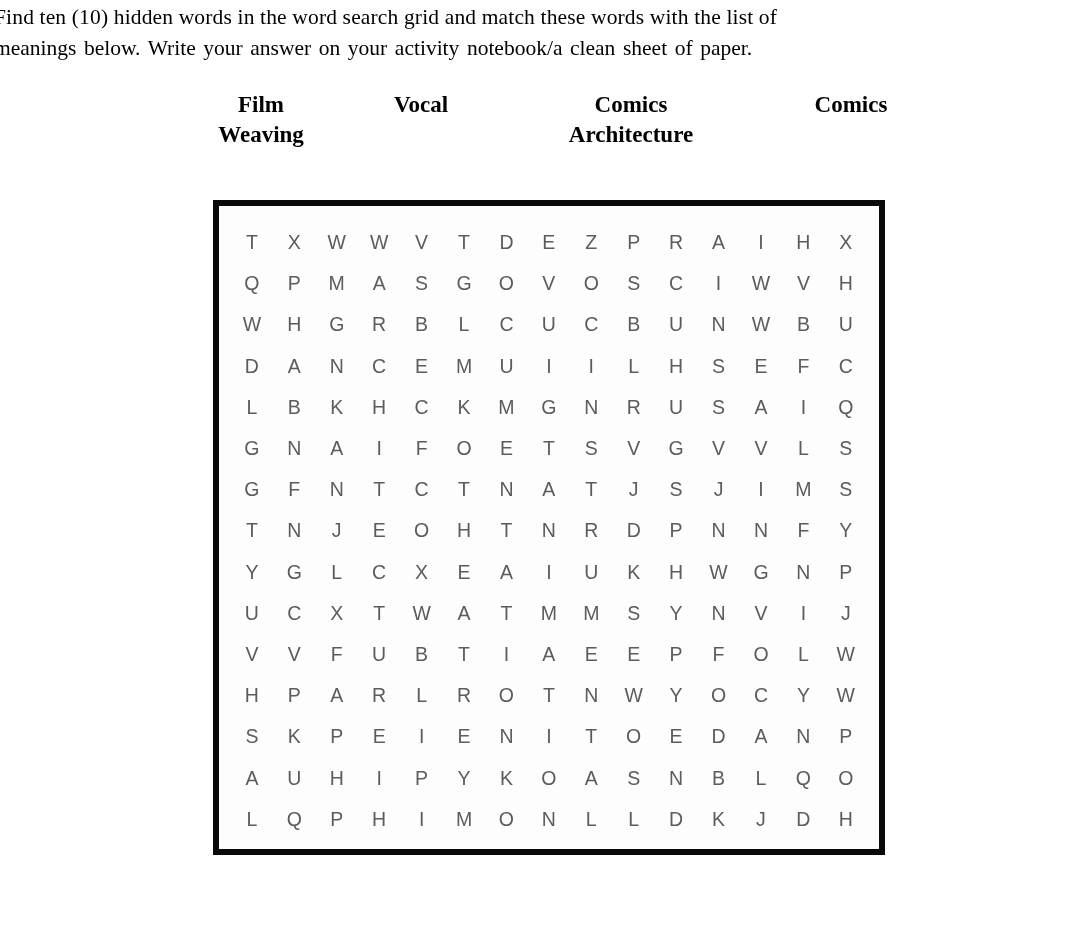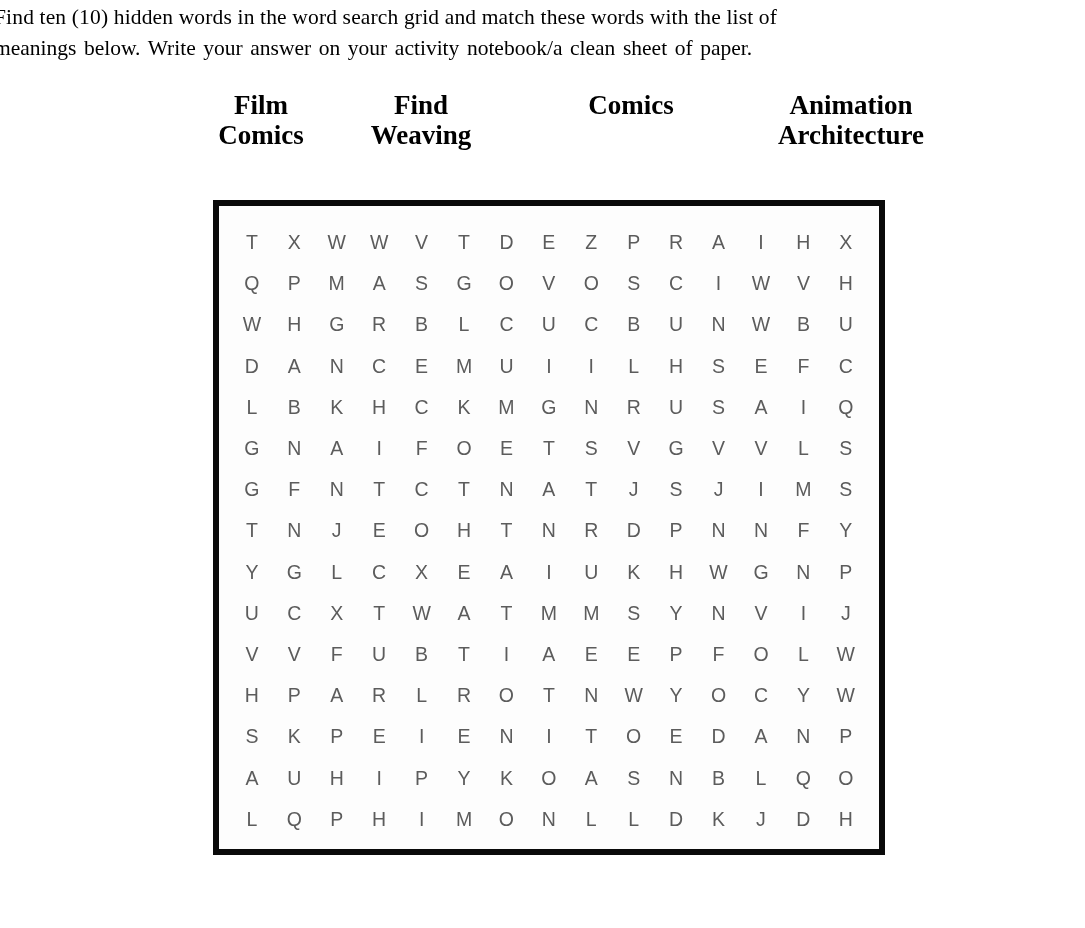--- a/index.html
+++ b/index.html
@@ -40,21 +40,21 @@
   
   #word-list {
     position: absolute;
     left: 186px;
     top: 90px;
     width: 760px;
     display: grid;
     grid-template-columns: 150px 170px 250px 190px;
     font-family: "Liberation Serif", serif;
     font-weight: bold;
-    font-size: 27px;
+    font-size: 23px;
     line-height: 30px;
   }
   #word-list .wl-cell {
     text-align: center;
     white-space: nowrap;
   }
   #word-list .wl-cell.empty { visibility: hidden; }
   
   #word-list .wl-cell.shift-right { padding-left: 54px; }
 
@@ -102,24 +102,23 @@
 <body>
 
 <div id="instructions">
   <span class="line line-1">Find ten (10) hidden words in the word search grid and match these words with the list of</span>
   <span class="line line-2">meanings below. Write your answer on your activity notebook/a clean sheet of paper.</span>
 </div>
 
 <div id="word-list">
 
   <div class="wl-cell">Film</div>
-  <div class="wl-cell">Find</div>
+  <div class="wl-cell">Vocal</div>
   <div class="wl-cell">Comics</div>
 
-  <div class="wl-cell">Animation</div>
   <div class="wl-cell">Comics</div>
   <div class="wl-cell">Weaving</div>
 
   <div class="wl-cell empty"></div>
   <div class="wl-cell">Architecture</div>
   <div class="wl-cell empty"></div>
 </div>
 
 <div id="grid-frame">
   <div id="grid-inner">

